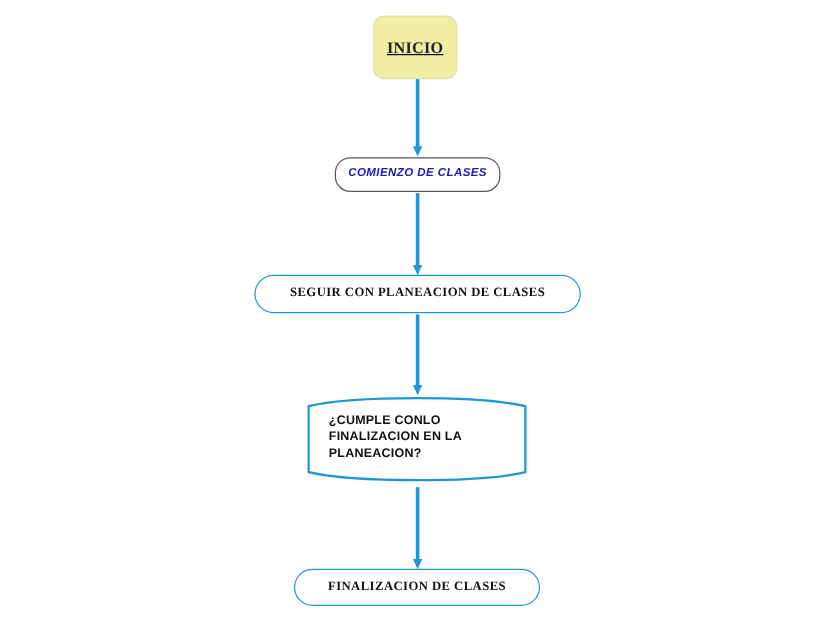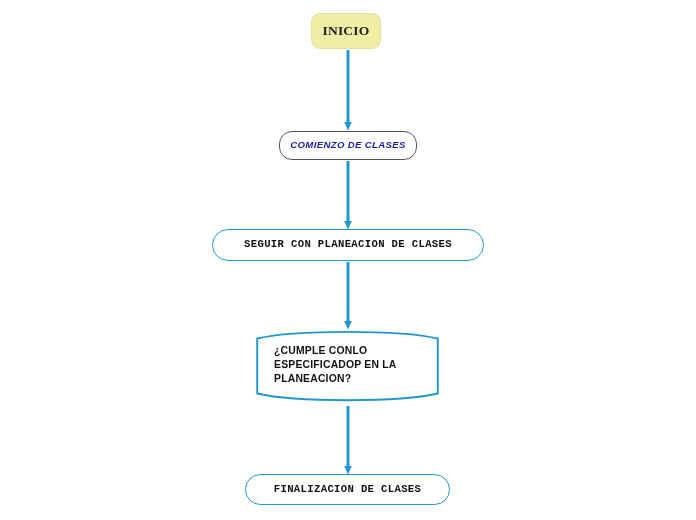--- a/index.html
+++ b/index.html
@@ -44,24 +44,25 @@
     display: block;
     line-height: 1.28;
     white-space: pre-line;
   }
 
   
   .node-start {
     left: 311px;
     top: 13px;
     width: 70px;
-    height: 36px;
+    height: 53px;
     background: #f0eda4;
     border: 1px solid #e3dfa0;
     border-radius: 9px;
+    text-decoration: underline;
   }
   .node-start .node-label {
     color: #222222;
     font-family: "Liberation Serif", serif;
     font-weight: bold;
     font-size: 13.5px;
     letter-spacing: 0.2px;
   }
 
   
@@ -84,21 +85,21 @@
   }
 
   
   .node-pill {
     background: #ffffff;
     border: 1.8px solid #2196d3;
     border-radius: 999px;
   }
   .node-pill .node-label {
     color: #111111;
-    font-family: Liberation Mono, monospace;
+    font-family: Liberation Serif, serif;
     font-weight: bold;
     font-size: 10.6px;
     letter-spacing: 0.35px;
   }
   .node-seguir {
     left: 212px;
     top: 229px;
     width: 272px;
     height: 32px;
   }
@@ -176,21 +177,21 @@
   <div class="node node-pill node-seguir">
     <span class="node-label">SEGUIR CON PLANEACION DE CLASES</span>
   </div>
 
   <div class="node node-barrel">
     <svg viewBox="0 0 185 76" xmlns="http://www.w3.org/2000/svg" preserveAspectRatio="none">
       <path d="M2.2,10.5 C 40,1.6 145,1.6 182.8,10.5
                L182.8,65.5 C 145,74.4 40,74.4 2.2,65.5 Z" fill="#ffffff" stroke="#2196d3" stroke-width="1.9" stroke-linejoin="round"></path>
     </svg>
     <div class="barrel-text">
-      <span class="node-label">¿CUMPLE CONLO ESPECIFICADOP EN LA PLANEACION?</span>
+      <span class="node-label">¿CUMPLE CONLO FINALIZACION EN LA PLANEACION?</span>
     </div>
   </div>
 
   <div class="node node-pill node-final">
     <span class="node-label">FINALIZACION DE CLASES</span>
   </div>
 
 </div>
 
 </body></html>

